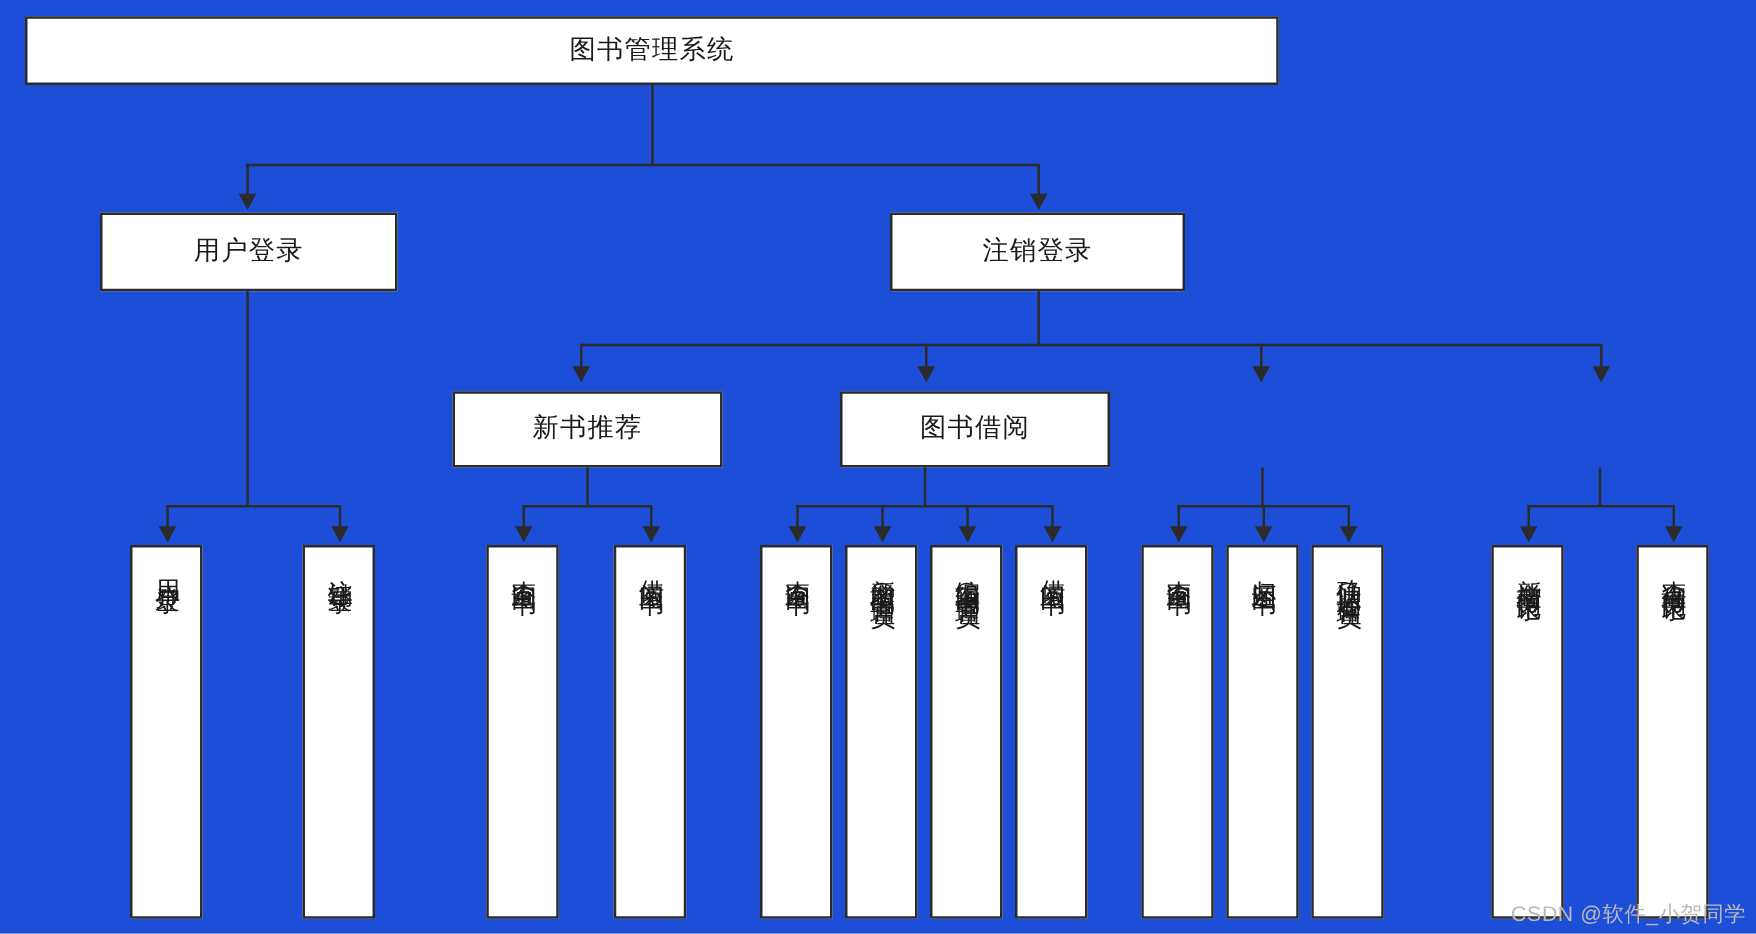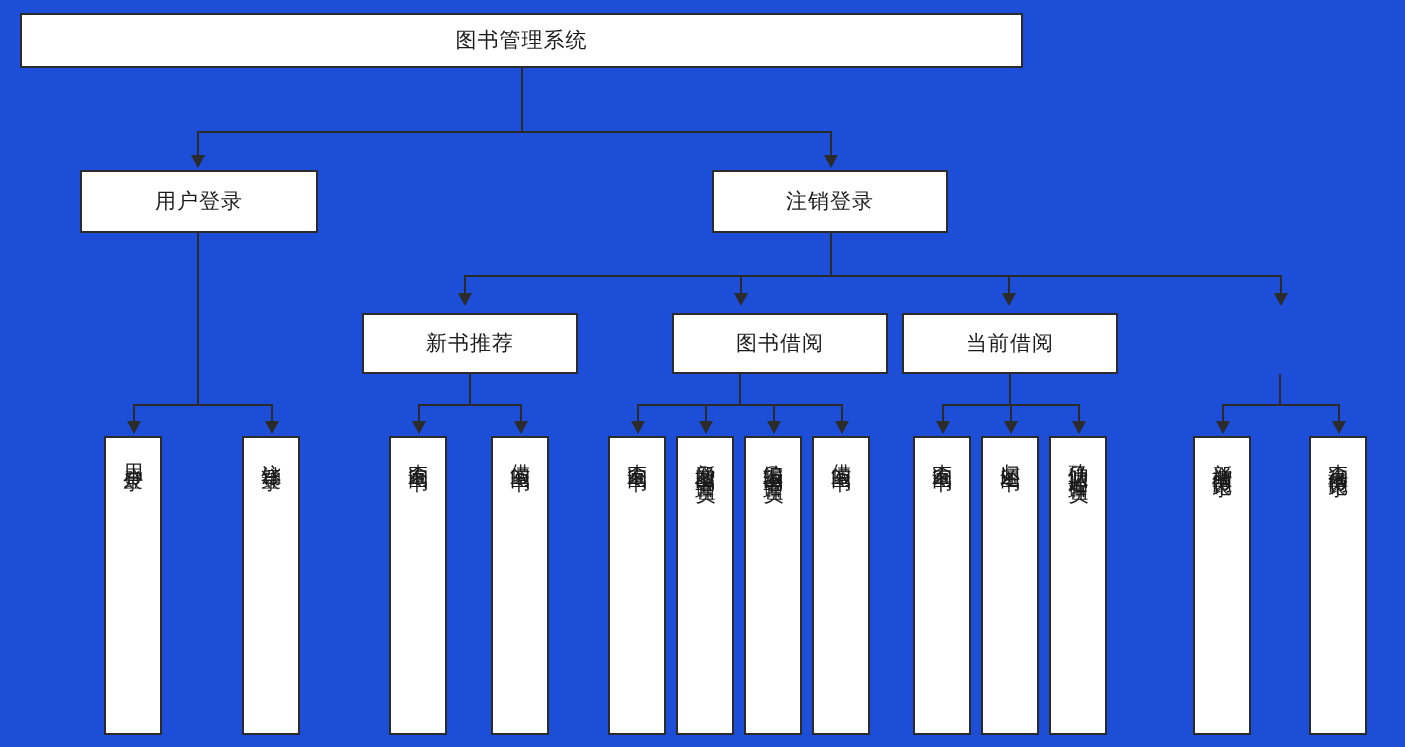--- a/index.html
+++ b/index.html
@@ -134,23 +134,20 @@
   <div class="arrow" style="left:1002px; top:293px;"></div>
   <div class="vline" style="left:1280px; top:275px; height:19px;"></div>
   <div class="arrow" style="left:1274px; top:293px;"></div>
 
   <div class="node section" style="left:362px; top:313px; width:216px; height:61px;">
     <span class="label">新书推荐</span>
   </div>
   <div class="node section" style="left:632px; top:313px; width:216px; height:61px;margin-left:40px;">
     <span class="label">图书借阅</span>
   </div>
-  <div class="node section" style="left:902px; top:313px; width:216px; height:61px;">
-    <span class="label">当前借阅</span>
-  </div>
 
   <div class="vline" style="left:469px; top:374px; height:31px;"></div>
   <div class="hline" style="left:418px; top:404px; width:102px;"></div>
   <div class="vline" style="left:418px; top:404px; height:18px;"></div>
   <div class="arrow" style="left:412px; top:421px;"></div>
   <div class="vline" style="left:520px; top:404px; height:18px;"></div>
   <div class="arrow" style="left:514px; top:421px;"></div>
 
   <div class="vline" style="left:739px; top:374px; height:31px;"></div>
   <div class="hline" style="left:637px; top:404px; width:204px;"></div>
@@ -216,14 +213,15 @@
     <span class="label">确认归还（管理员）</span>
   </div>
 
   <div class="node leaf" style="left:1193px; top:436px; width:58px; height:299px;">
     <span class="label">新增借阅记录</span>
   </div>
   <div class="node leaf" style="left:1309px; top:436px; width:58px; height:299px;">
     <span class="label">查询借阅记录</span>
   </div>
 
+  <div id="watermark">CSDN @软件_小贺同学</div>
 
 </div>
 
 </body></html>

